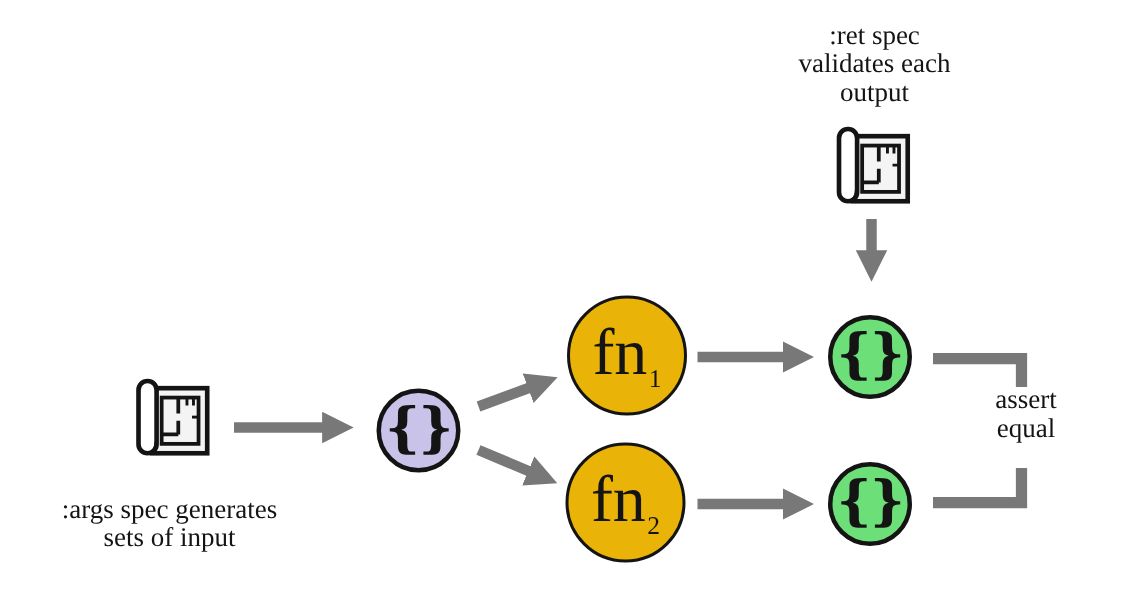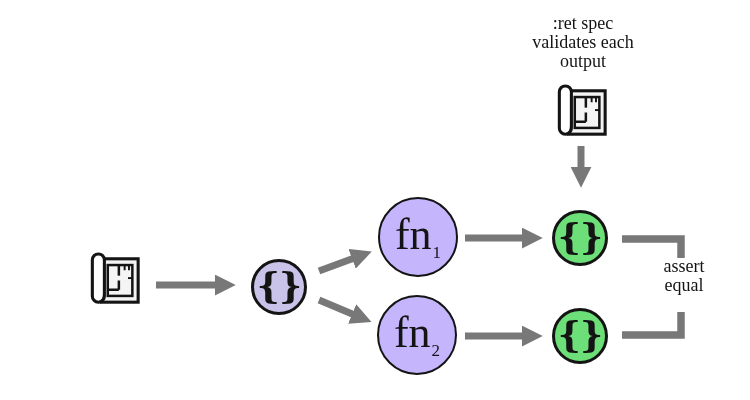--- a/index.html
+++ b/index.html
@@ -18,21 +18,21 @@
   .node{
     position:absolute;border-radius:50%;box-sizing:border-box;
     display:flex;align-items:center;justify-content:center;
   }
   .node-io{
     width:56px;height:56px;border:3px solid #141414;
     font-family:"DejaVu Serif",serif;font-weight:700;font-size:36px;
   }
   .node-io .braces{display:block;transform:translateY(-2px);letter-spacing:-1px;}
   .node-fn{
-    width:80px;height:80px;border:2.5px solid #141414;background:#c4b5fd;
+    width:80px;height:80px;border:2.5px solid #141414;background:#eab308;
     font-size:44px;line-height:1;
   }
   .node-fn .fn-wrap{display:inline-flex;align-items:baseline;transform:translateY(-2px);}
   .fn-sub{font-size:17px;transform:translateY(9px);margin-left:1px;}
   .blueprint{position:absolute;width:54px;height:56px;}
   .bp-top{left:555px;top:84px;}
   .bp-left{left:88px;top:252px;}
 </style>
 </head>
 <body>
@@ -73,20 +73,22 @@
   <svg class="blueprint bp-left" viewBox="0 0 56 58">
     <use href="#blueprint"></use>
   </svg>
   <svg class="blueprint bp-top" viewBox="0 0 56 58">
     <use href="#blueprint"></use>
   </svg>
 
   <div class="caption cap-ret">:ret spec
 validates each
 output</div>
+  <div class="caption cap-args">:args spec generates
+sets of input</div>
   <div class="caption cap-assert">assert
 equal</div>
 
   <div class="node node-io" style="left: 251px; top: 259px; background-color: rgb(201, 194, 233);">
     <span class="braces">{}</span>
   </div>
 
   <div class="node node-fn" style="left:378px;top:197px;">
     <span class="fn-wrap">
       <span>fn</span>

